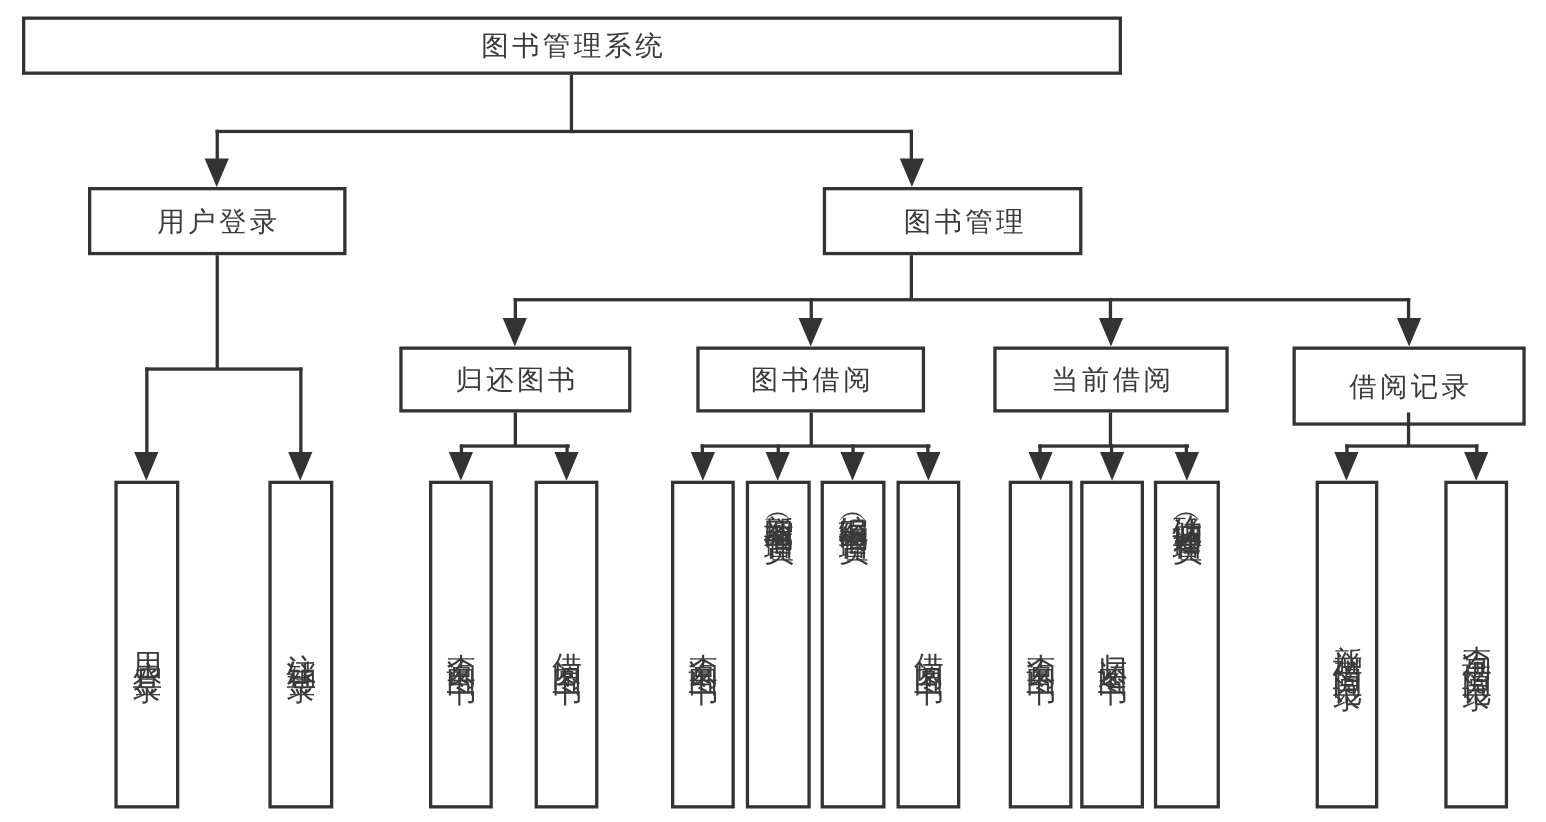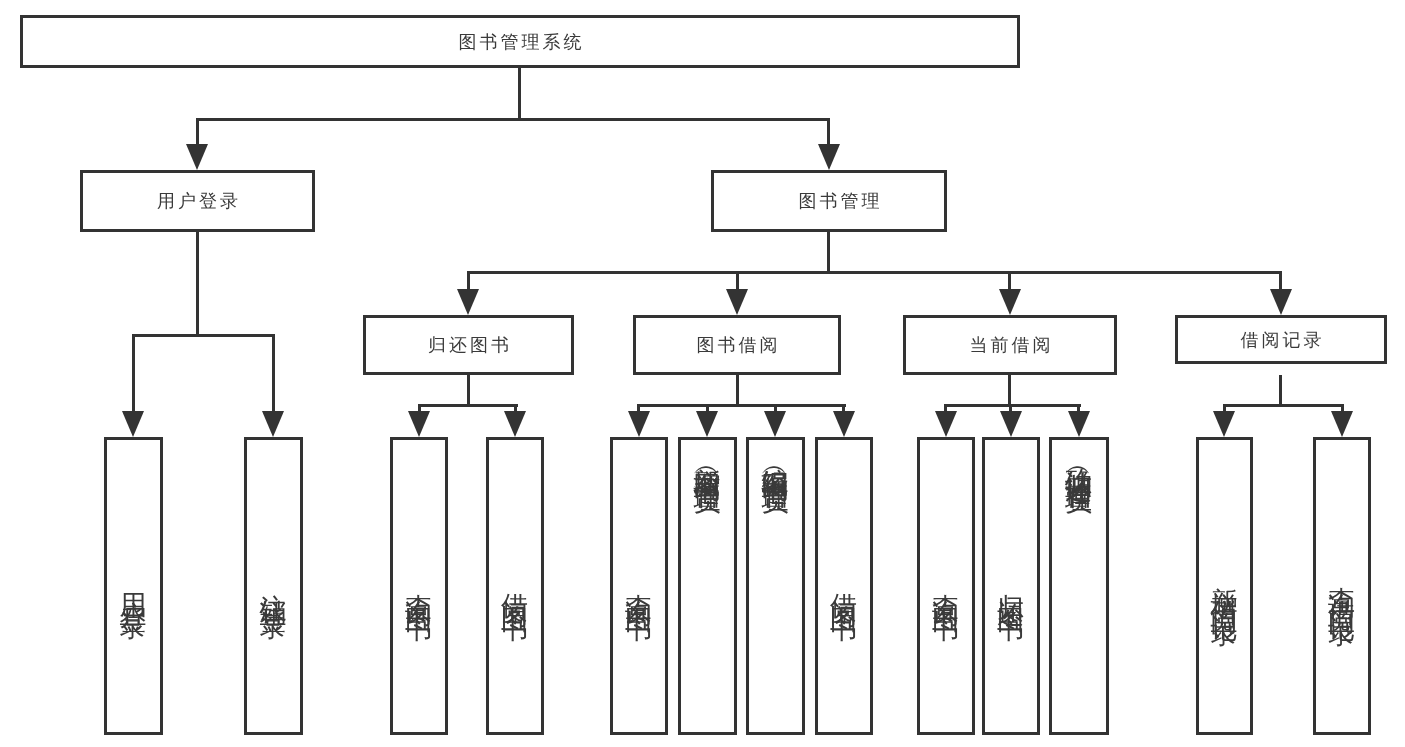--- a/index.html
+++ b/index.html
@@ -4,21 +4,21 @@
 <style>
   html,body{margin:0;padding:0;background:#ffffff;}
   #stage{
     position:relative;width:1405px;height:747px;background:#ffffff;overflow:hidden;
     font-family:"DejaVu Sans","Liberation Sans",sans-serif;color:#3a3a3a;
   }
   .node{
     position:absolute;background:#ffffff;border:3px solid #333333;
     display:flex;align-items:center;justify-content:center;box-sizing:border-box;
   }
-  .h-node{font-size:18px;letter-spacing:3px;white-space:nowrap;}
+  .h-node{font-size:25px;letter-spacing:3px;white-space:nowrap;}
   .h-node span{padding-left:3px;}
   .leaf span{
     writing-mode:vertical-rl;text-orientation:mixed;
     font-size:27px;letter-spacing:7px;line-height:1;white-space:nowrap;
   }
   .leaf.long{align-items:flex-start;}
   .leaf.long span{letter-spacing:3px;padding-top:6px;}
   .vline,.hline{position:absolute;background:#333333;}
   .vline{width:3px;}
   .hline{height:3px;}
@@ -45,21 +45,21 @@
   <div class="vline" style="left:518px;top:68px;height:53px;"></div>
   <div class="hline" style="left:196px;top:118px;width:634px;"></div>
   <div class="vline" style="left:196px;top:118px;height:30px;"></div>
   <div class="arrow" style="left:186px;top:144px;"></div>
   <div class="vline" style="left:827px;top:118px;height:30px;"></div>
   <div class="arrow" style="left:818px;top:144px;"></div>
 
   <div class="node h-node" style="left:80px;top:170px;width:235px;height:62px;">
     <span>用户登录</span>
   </div>
-  <div class="node h-node" style="left:711px;top:170px;width:236px;height:62px;padding-left:20px;">
+  <div class="node h-node" style="left:748px;top:170px;width:236px;height:62px;padding-left:20px;">
     <span>图书管理</span>
   </div>
 
   <div class="vline" style="left:196px;top:232px;height:104px;"></div>
   <div class="hline" style="left:132px;top:334px;width:143px;"></div>
   <div class="vline" style="left:132px;top:334px;height:78px;"></div>
   <div class="arrow" style="left:122px;top:411px;"></div>
   <div class="vline" style="left:272px;top:334px;height:78px;"></div>
   <div class="arrow" style="left:262px;top:411px;"></div>
 
@@ -76,21 +76,21 @@
 
   <div class="node h-node" style="left:363px;top:315px;width:211px;height:60px;">
     <span>归还图书</span>
   </div>
   <div class="node h-node" style="left:633px;top:315px;width:208px;height:60px;">
     <span>图书借阅</span>
   </div>
   <div class="node h-node" style="left:903px;top:315px;width:214px;height:60px;">
     <span>当前借阅</span>
   </div>
-  <div class="node h-node" style="left:1175px;top:315px;width:212px;height:49px;">
+  <div class="node h-node" style="left:1175px;top:315px;width:212px;height:72px;">
     <span>借阅记录</span>
   </div>
 
   <div class="vline" style="left:467px;top:375px;height:31px;"></div>
   <div class="hline" style="left:418px;top:404px;width:100px;"></div>
   <div class="vline" style="left:418px;top:404px;height:10px;"></div>
   <div class="arrow" style="left:408px;top:411px;"></div>
   <div class="vline" style="left:514px;top:404px;height:10px;"></div>
   <div class="arrow" style="left:504px;top:411px;"></div>
 

